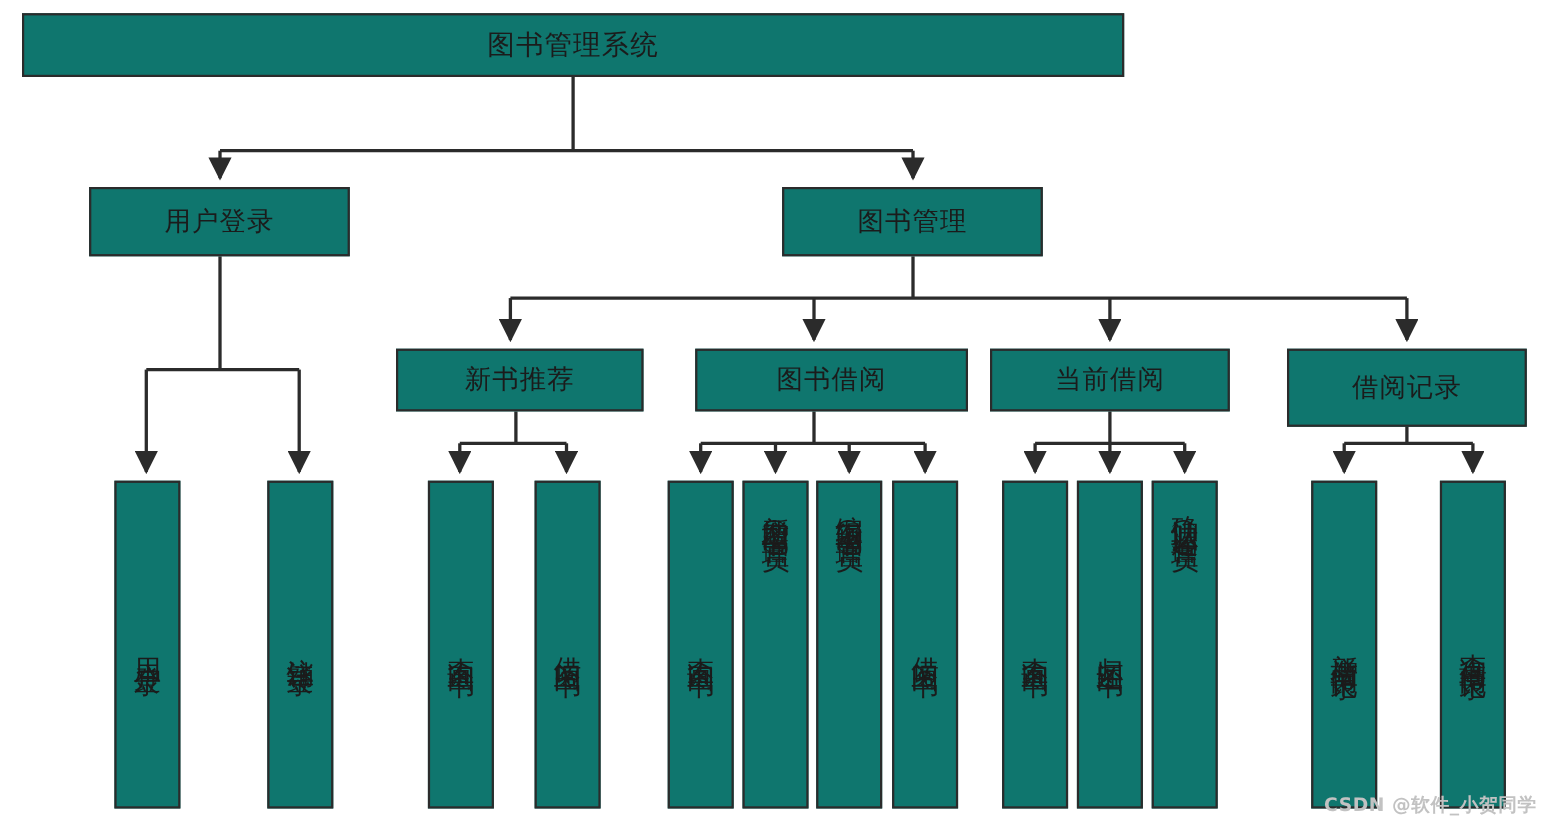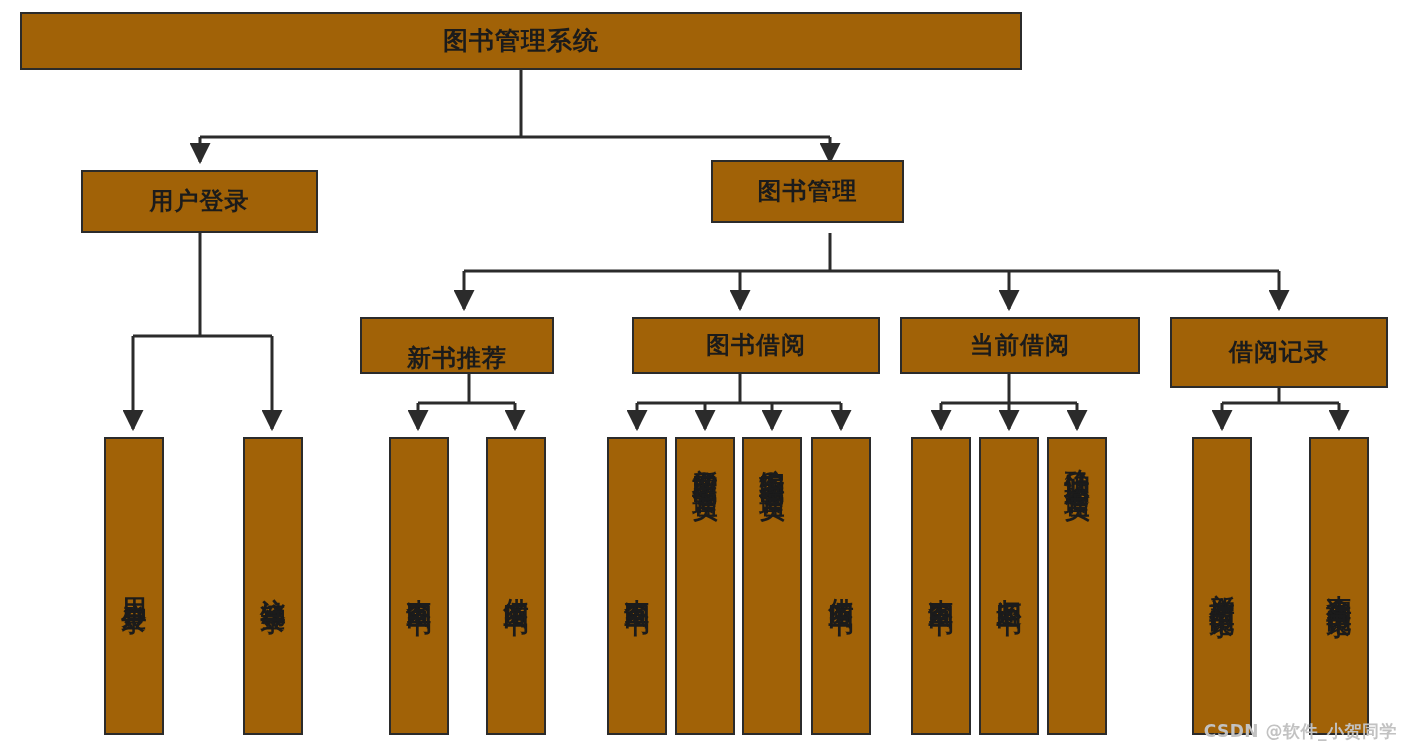--- a/index.html
+++ b/index.html
@@ -22,26 +22,25 @@
     left: 0;
     top: 0;
     width: 1405px;
     height: 747px;
     pointer-events: none;
   }
   .node {
     position: absolute;
     box-sizing: border-box;
     border: 2px solid #2b2b2b;
-    background: #a16207;
+    background: #0f766e;
     display: flex;
     align-items: center;
     justify-content: center;
     color: #1b1b1b;
-    font-weight: bold;
   }
   .node-label {
     display: block;
     text-align: center;
     line-height: 1.18;
     white-space: nowrap;
   }
   
   .node.horiz .node-label {
     font-size: 24px;
@@ -134,31 +133,31 @@
     </g>
   </svg>
 
   <div class="node horiz root" style="left:20px; top:12px; width:1002px; height:58px;">
     <span class="node-label">图书管理系统</span>
   </div>
 
   <div class="node horiz" style="left:81px; top:170px; width:237px; height:63px;">
     <span class="node-label">用户登录</span>
   </div>
-  <div class="node horiz" style="left:711px; top:160px; width:193px; height:63px;justify-content:center;">
+  <div class="node horiz" style="left:711px; top:170px; width:237px; height:63px;justify-content:center;">
     <span class="node-label">图书管理</span>
   </div>
 
-  <div class="node horiz" style="left:360px; top:317px; width:194px; height:57px;align-items:flex-end;">
+  <div class="node horiz" style="left:360px; top:317px; width:225px; height:57px;">
     <span class="node-label">新书推荐</span>
   </div>
   <div class="node horiz" style="left:632px; top:317px; width:248px; height:57px;">
     <span class="node-label">图书借阅</span>
   </div>
-  <div class="node horiz" style="left:900px; top:317px; width:240px; height:57px;">
+  <div class="node horiz" style="left:900px; top:317px; width:218px; height:57px;">
     <span class="node-label">当前借阅</span>
   </div>
   <div class="node horiz" style="left:1170px; top:317px; width:218px; height:71px;">
     <span class="node-label">借阅记录</span>
   </div>
 
   <div class="node vert centered" style="left:104px; top:437px; width:60px; height:298px;">
     <span class="node-label">用户登录</span>
   </div>
   <div class="node vert centered" style="left:243px; top:437px; width:60px; height:298px;">

